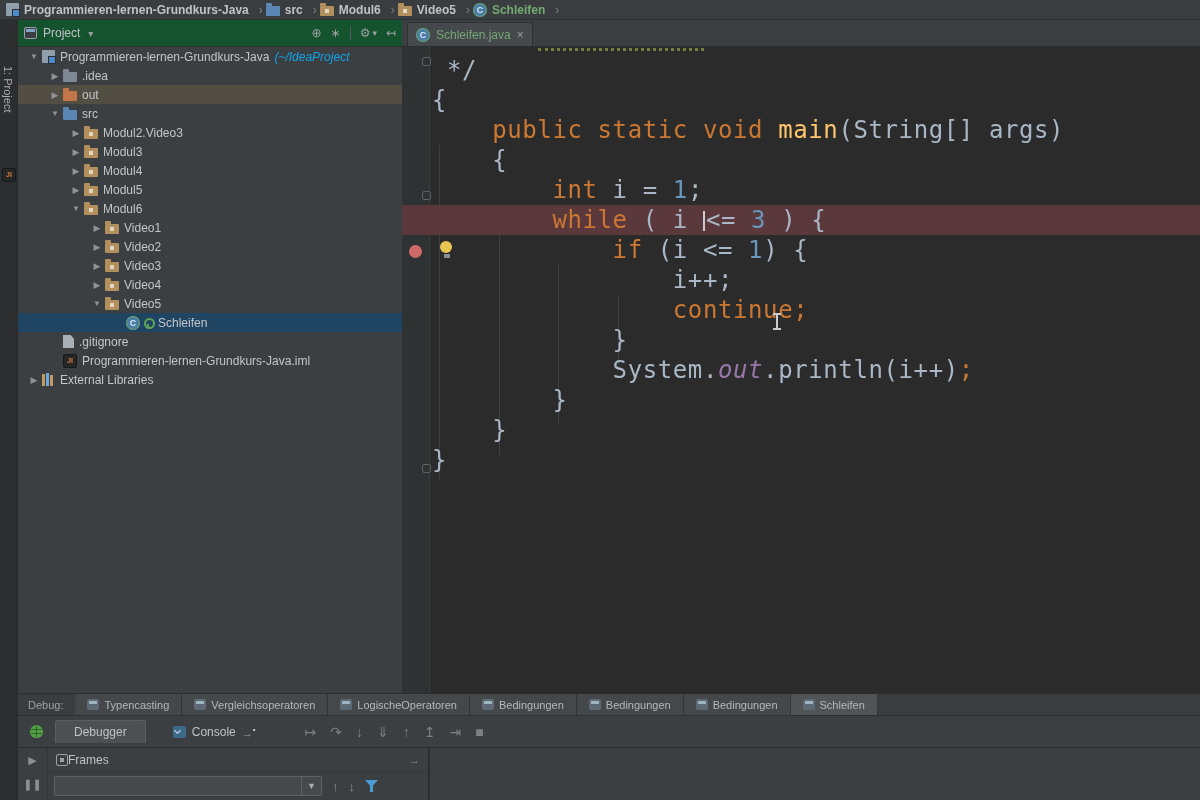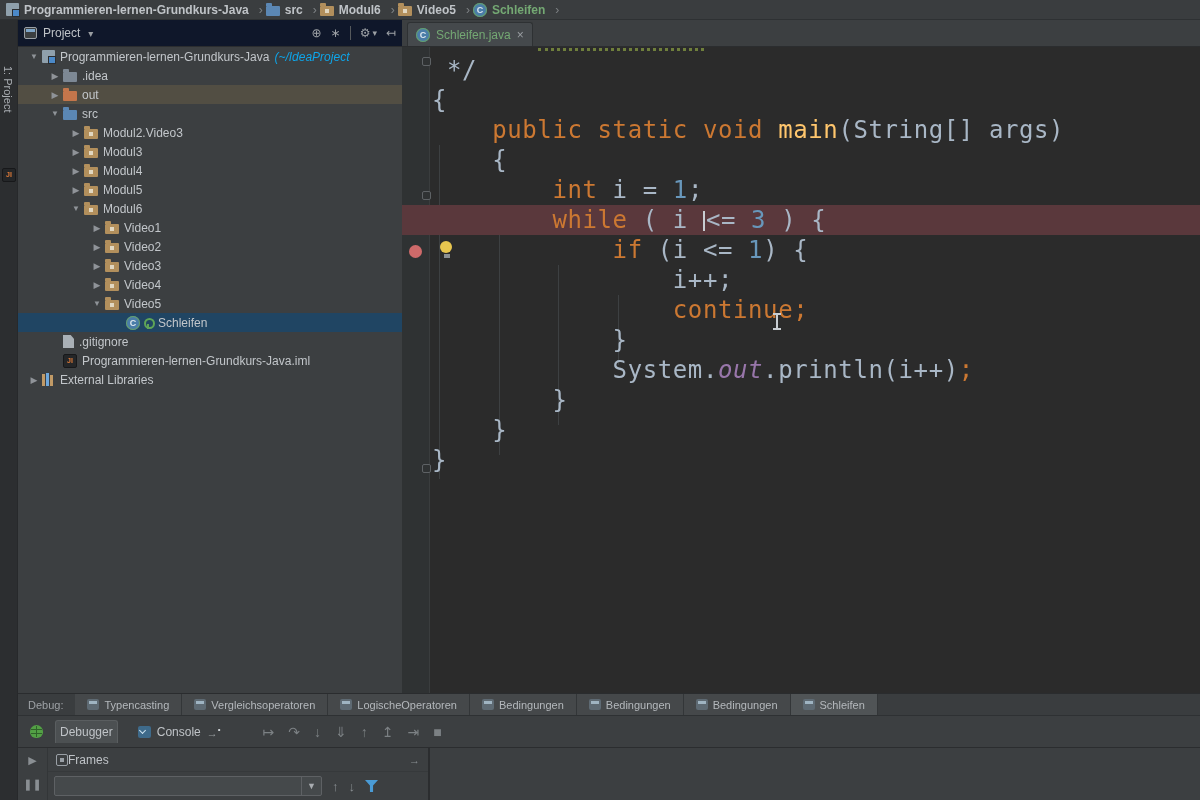--- a/index.html
+++ b/index.html
@@ -20,21 +20,21 @@
     border-right:1px solid #27292B; }
   #stripe .stripe-label { position:absolute; top:46px; left:14px; transform:rotate(90deg);
     transform-origin:0 0; font-size:11px; color:#A9ADB2; white-space:nowrap; }
   .iml-chip { width:14px; height:14px; background:#242628; border:1px solid #17181a;
     border-radius:2px; font-size:7px; line-height:12px; text-align:center; color:#E07B39;
     font-weight:bold; letter-spacing:0; }
   #stripe .iml-chip { position:absolute; top:148px; left:2px; }
 
   
   #projheader { position:absolute; left:18px; top:20px; width:384px; height:27px;
-    background:#0f172a; border-bottom:1px solid #2B2D2F; display:flex; align-items:center;
+    background:#14532d; border-bottom:1px solid #2B2D2F; display:flex; align-items:center;
     padding:0 6px; color:#BFC3C7; font-size:12px; }
   #projheader .win-icon { width:13px; height:12px; border:1px solid #9AA0A6; border-radius:2px;
     position:relative; margin-right:6px; background:#3C3F41; }
   #projheader .win-icon::before { content:''; position:absolute; left:1px; top:1px; right:1px;
     height:3px; background:#7FA6C9; }
   #projheader .dd { color:#9A9EA2; margin-left:8px; font-size:10px; }
   #projheader .spacer { flex:1; }
   .hdr-ico { color:#9DA1A5; font-size:12px; margin-left:9px; cursor:default; }
   .hdr-sep { width:1px; height:14px; background:#55595C; margin-left:9px; }
 
@@ -139,22 +139,22 @@
   
   #dbgbar { position:absolute; left:18px; top:715px; width:1182px; height:32px;
     background:#3C3F41; border-top:1px solid #2E3133; display:flex; align-items:center;
     font-size:12px; color:#BFC3C7; }
   .bug { width:13px; height:13px; border-radius:50% 50% 45% 45%; background:#53A045;
     position:relative; margin:0 12px 0 12px; flex:none; }
   .bug::before { content:''; position:absolute; left:6px; top:1px; bottom:1px; width:1px;
     background:#2F6329; }
   .bug::after { content:''; position:absolute; left:1px; top:4px; right:1px; height:1px;
     background:#2F6329; box-shadow:0 4px 0 #2F6329; }
-  .ttab { display:flex; align-items:center; gap:6px; padding:4px 4px; border-radius:3px 3px 0 0;
-    margin-right:16px; cursor:default;text-align:center; }
+  .ttab { display:flex; align-items:center; gap:6px; padding:4px 18px; border-radius:3px 3px 0 0;
+    margin-right:9px; cursor:default;text-align:center; }
   .ttab.selected { background:#4C5052; border:1px solid #5A5E60; border-bottom:none; }
   .console-ico { width:13px; height:12px; background:#3E6A8A; border-radius:2px; position:relative;
     flex:none; }
   .console-ico::before { content:''; position:absolute; left:2px; top:2px; width:4px; height:4px;
     border-left:1px solid #CFE3F0; border-bottom:1px solid #CFE3F0; transform:rotate(-45deg); }
   .console-arrow { color:#9A9EA2; font-size:11px; }
   .console-arrow sup { color:#D8DCDF; font-size:8px; }
   .stepbtns { display:flex; align-items:center; gap:14px; margin-left:22px; color:#7C8184;
     font-size:14px; }
   .stepbtn { cursor:default; }

